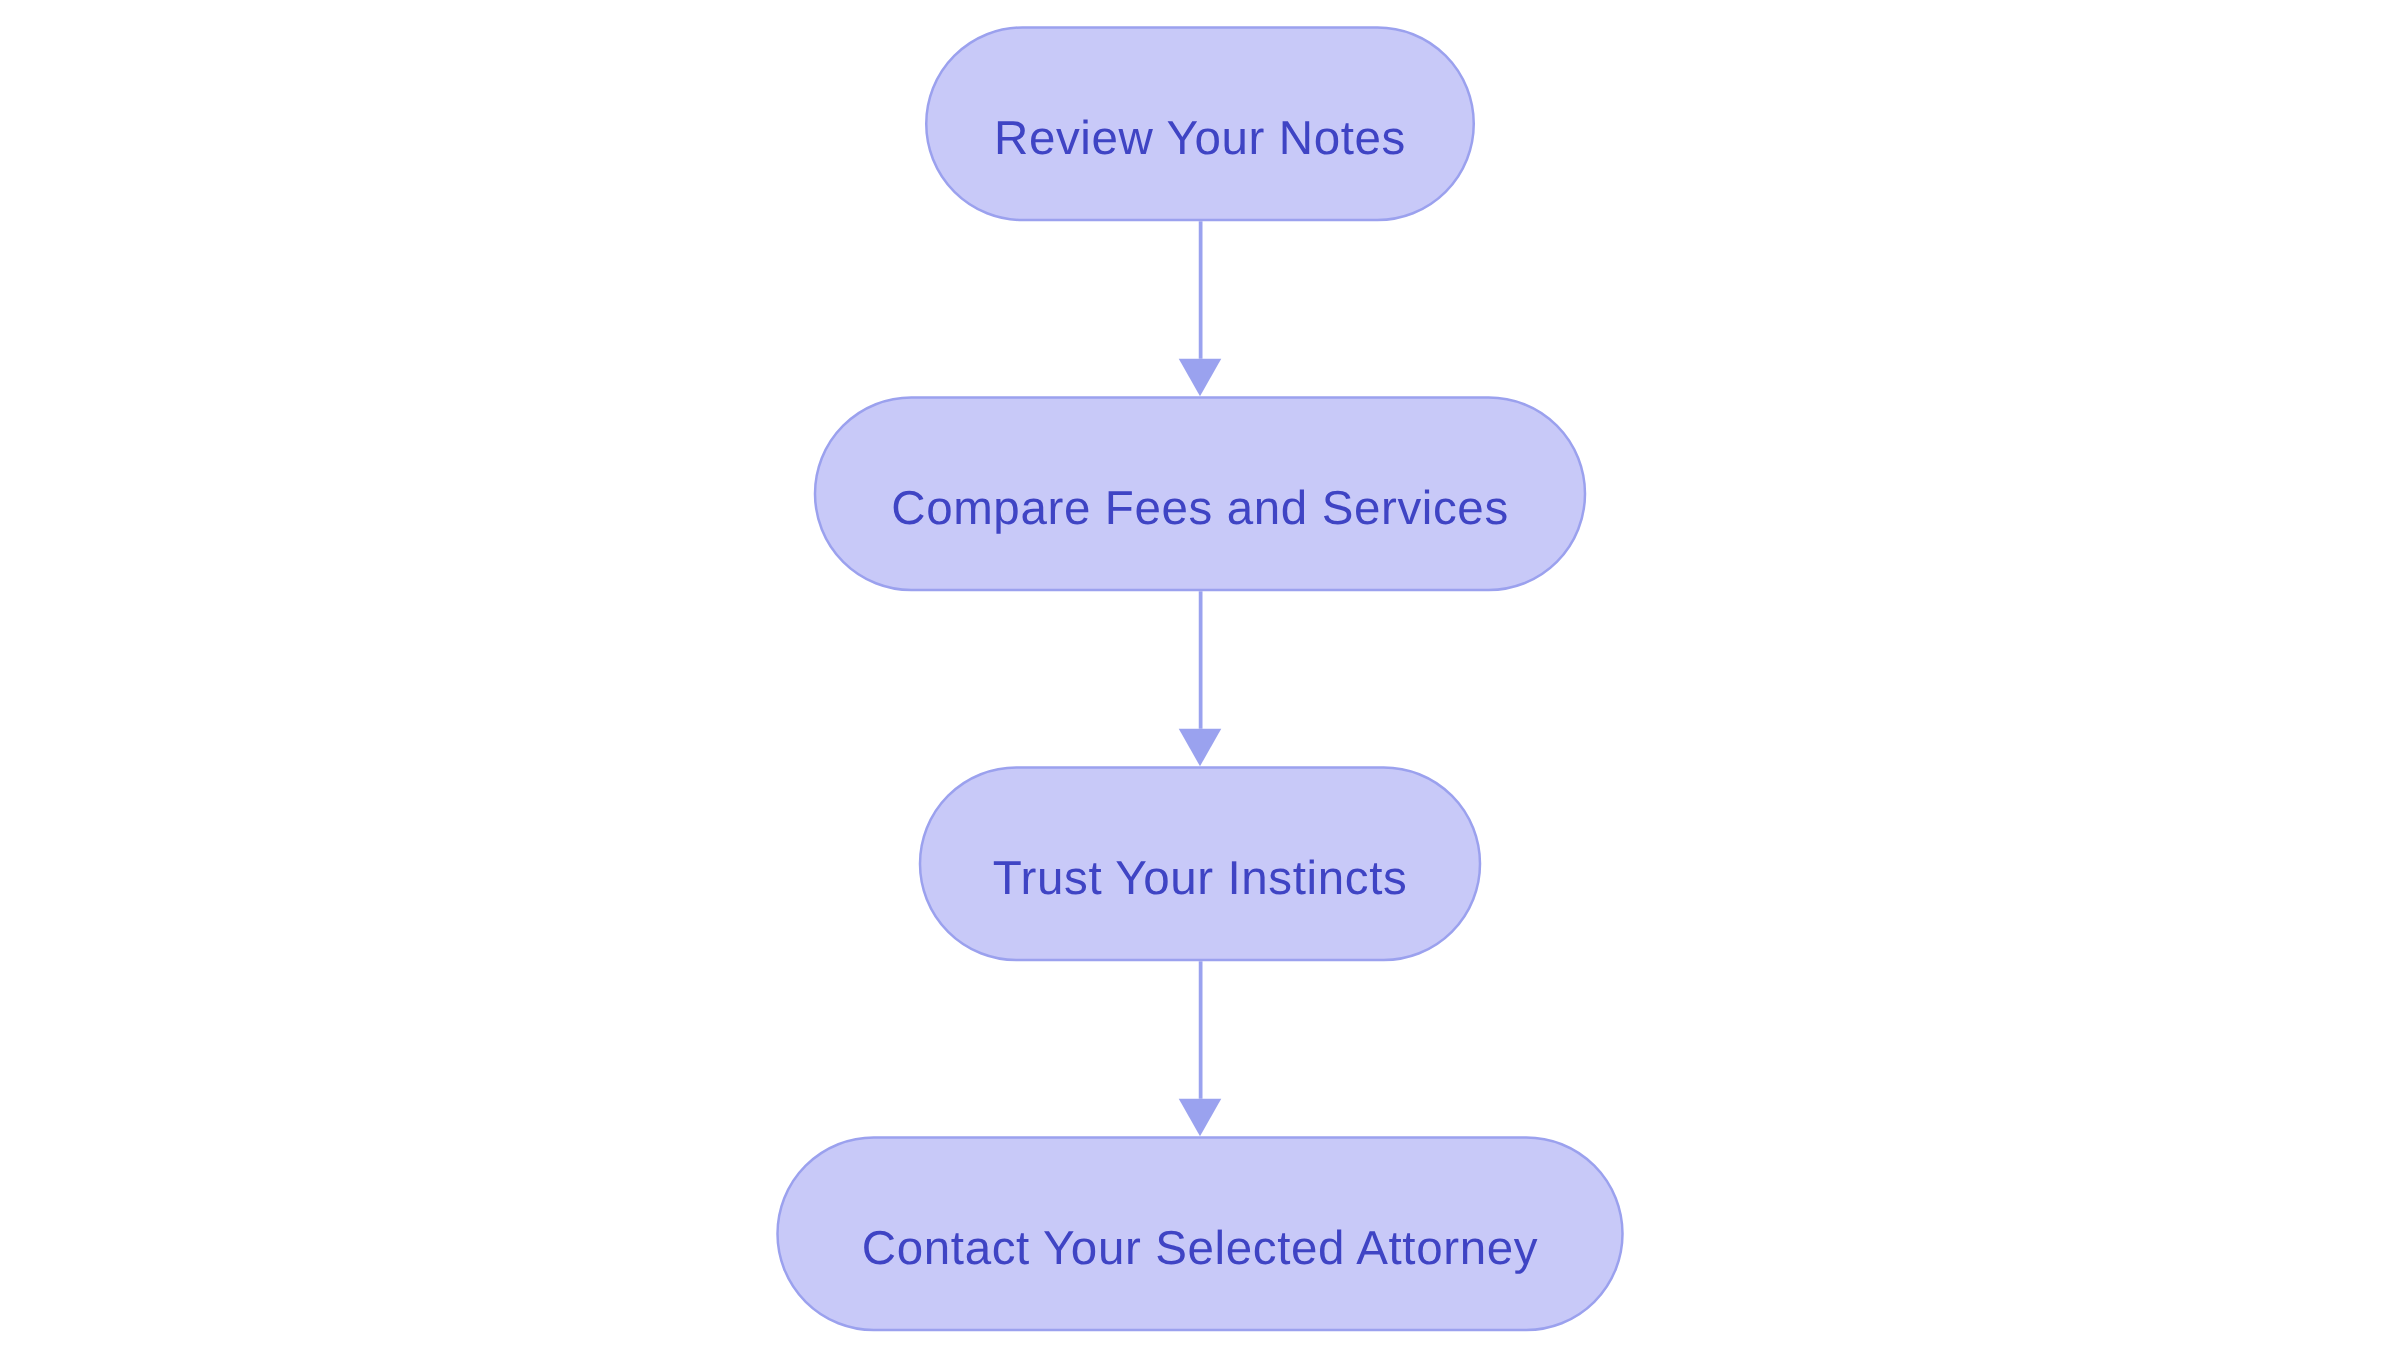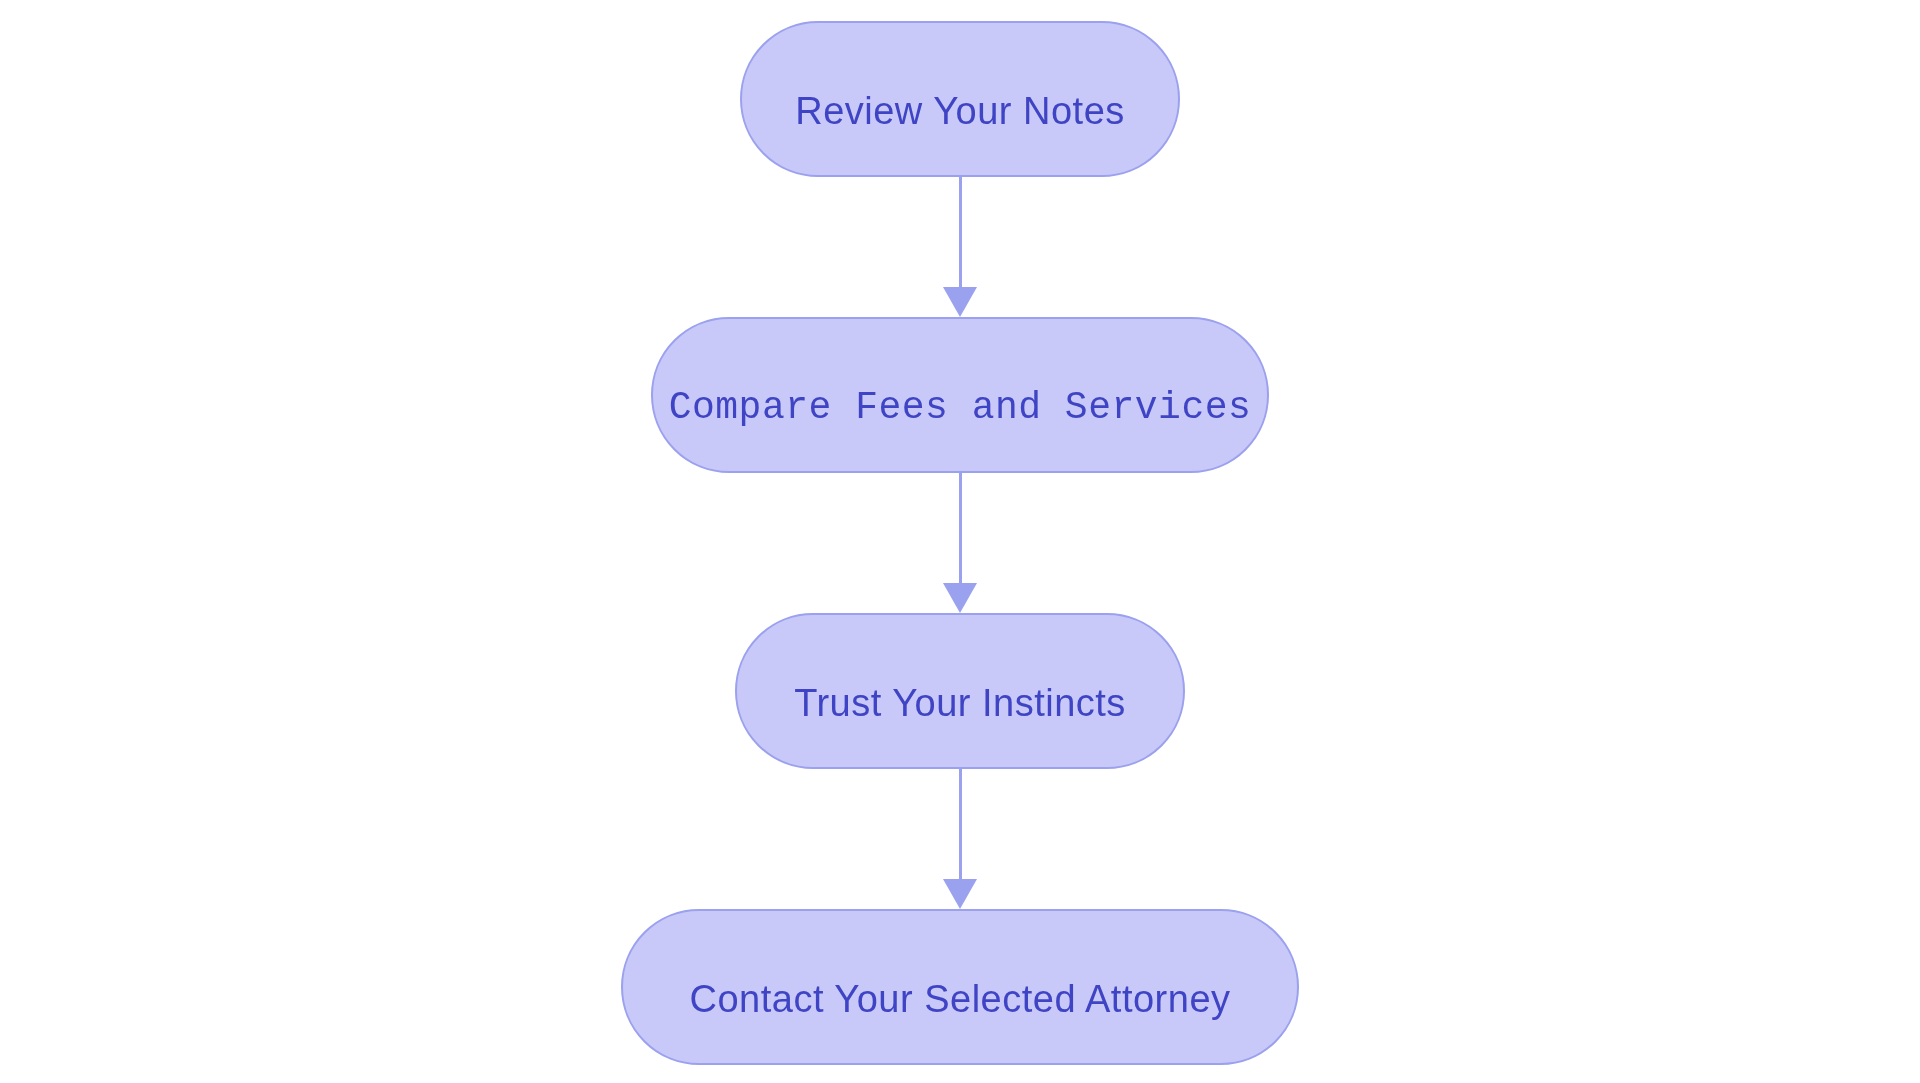--- a/index.html
+++ b/index.html
@@ -67,21 +67,21 @@
 <body>
 
 <div class="canvas">
     <div class="node" style="width: 440px;">
       <span class="node-label">Review Your Notes</span>
     </div>
     <div class="arrow">
       <div class="arrow-line"></div>
       <div class="arrow-head"></div>
     </div>
-    <div class="node" style="width: 618px; font-family: Liberation Mono, monospace;">
+    <div class="node" style="width: 618px;">
       <span class="node-label">Compare Fees and Services</span>
     </div>
     <div class="arrow">
       <div class="arrow-line"></div>
       <div class="arrow-head"></div>
     </div>
     <div class="node" style="width: 450px; justify-content: center;">
       <span class="node-label">Trust Your Instincts</span>
     </div>
     <div class="arrow">

